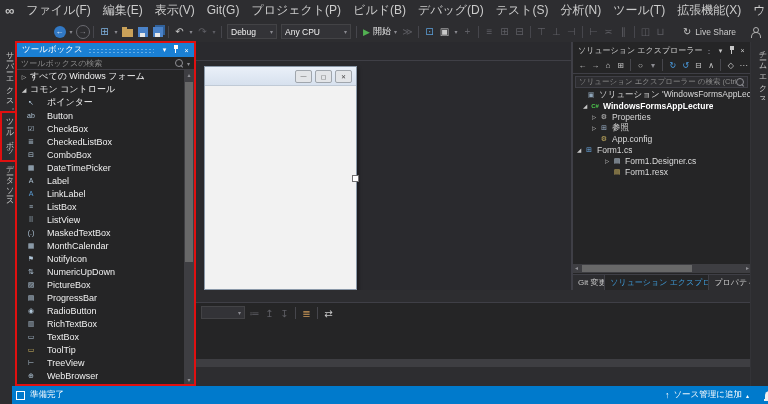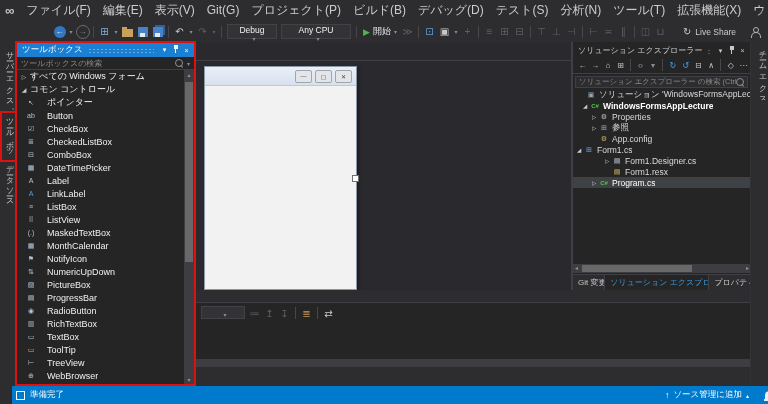--- a/index.html
+++ b/index.html
@@ -26,21 +26,21 @@
   .circ{width:12px;height:12px;border-radius:50%;font-size:8px;display:inline-flex;
         align-items:center;justify-content:center;}
   .circ-blue{background:#3178C4;color:#FFFFFF;}
   .circ-gray{border:1px solid #6A6A70;color:#8A8A90;background:transparent;}
   .icon-folder{width:11px;height:8px;background:#C9A159;position:relative;display:inline-block;margin-top:2px;}
   .icon-folder::before{content:"";position:absolute;left:0;top:-2px;width:5px;height:2px;background:#C9A159;}
   .icon-floppy{width:10px;height:10px;background:#4A82C8;position:relative;display:inline-block;}
   .icon-floppy::after{content:"";position:absolute;left:2px;bottom:0;width:5px;height:4px;background:#E8E8E8;}
   .icon-floppy2{box-shadow:2px -2px 0 0 #30609A;}
   .combo{height:13px;background:#333337;border:1px solid #434346;display:inline-flex;align-items:center;
-         justify-content:space-between;font-size:8.5px;color:#F1F1F1;padding:0 3px;margin:0 2px;box-sizing:content-box;flex-direction:column;}
+         justify-content:space-between;font-size:8.5px;color:#F1F1F1;padding:0 3px;margin:0 2px;box-sizing:content-box;}
   .combo .dd{font-size:6px;color:#8A8A90;margin-left:4px;}
   .start{display:inline-flex;align-items:center;margin:0 3px;}
   .start .play{color:#52B152;font-size:9px;margin-right:3px;}
   .start .lbl{font-size:9px;color:#E8E8E8;}
   .start .dd{font-size:6px;color:#8A8A90;margin-left:3px;}
   .tb-right{margin-left:auto;display:flex;align-items:center;margin-right:8px;}
   .ls-icon{font-size:10px;color:#C8C8C8;margin-right:4px;}
   .ls-lbl{font-size:8.5px;color:#CCCCCC;}
   .person{width:10px;height:10px;position:relative;display:inline-block;margin-left:14px;}
   .person::before{content:"";position:absolute;left:3px;top:0;width:4px;height:4px;border:1px solid #B0B0B0;border-radius:50%;}
@@ -439,25 +439,20 @@
         <div class="tree-row" style="padding-left: 30px;">
           <span class="tr-exp">▷</span>
           <span class="tr-ico" style="color: rgb(184, 200, 216);">▤</span>
           <span class="tr-lbl">Form1.Designer.cs</span>
         </div>
         <div class="tree-row" style="padding-left: 30px;">
           <span class="tr-exp"></span>
           <span class="tr-ico" style="color: rgb(200, 176, 96);">▤</span>
           <span class="tr-lbl">Form1.resx</span>
         </div>
-        <div class="tree-row sel" style="padding-left: 17px;">
-          <span class="tr-exp">▷</span>
-          <span class="tr-ico" style="color: rgb(78, 201, 78); font-weight: bold; font-size: 6px;">C#</span>
-          <span class="tr-lbl">Program.cs</span>
-        </div>
       </div>
     <div class="se-hscroll">
       <span class="arr" style="left:2px;">◂</span>
       <div class="se-hthumb"></div>
       <span class="arr" style="right:2px;">▸</span>
     </div>
     <div class="se-tabs" id="seTabs">
         <span class="se-tab">Git 変更</span>
         <span class="se-tab active">ソリューション エクスプローラー</span>
         <span class="se-tab">プロパティ</span>

